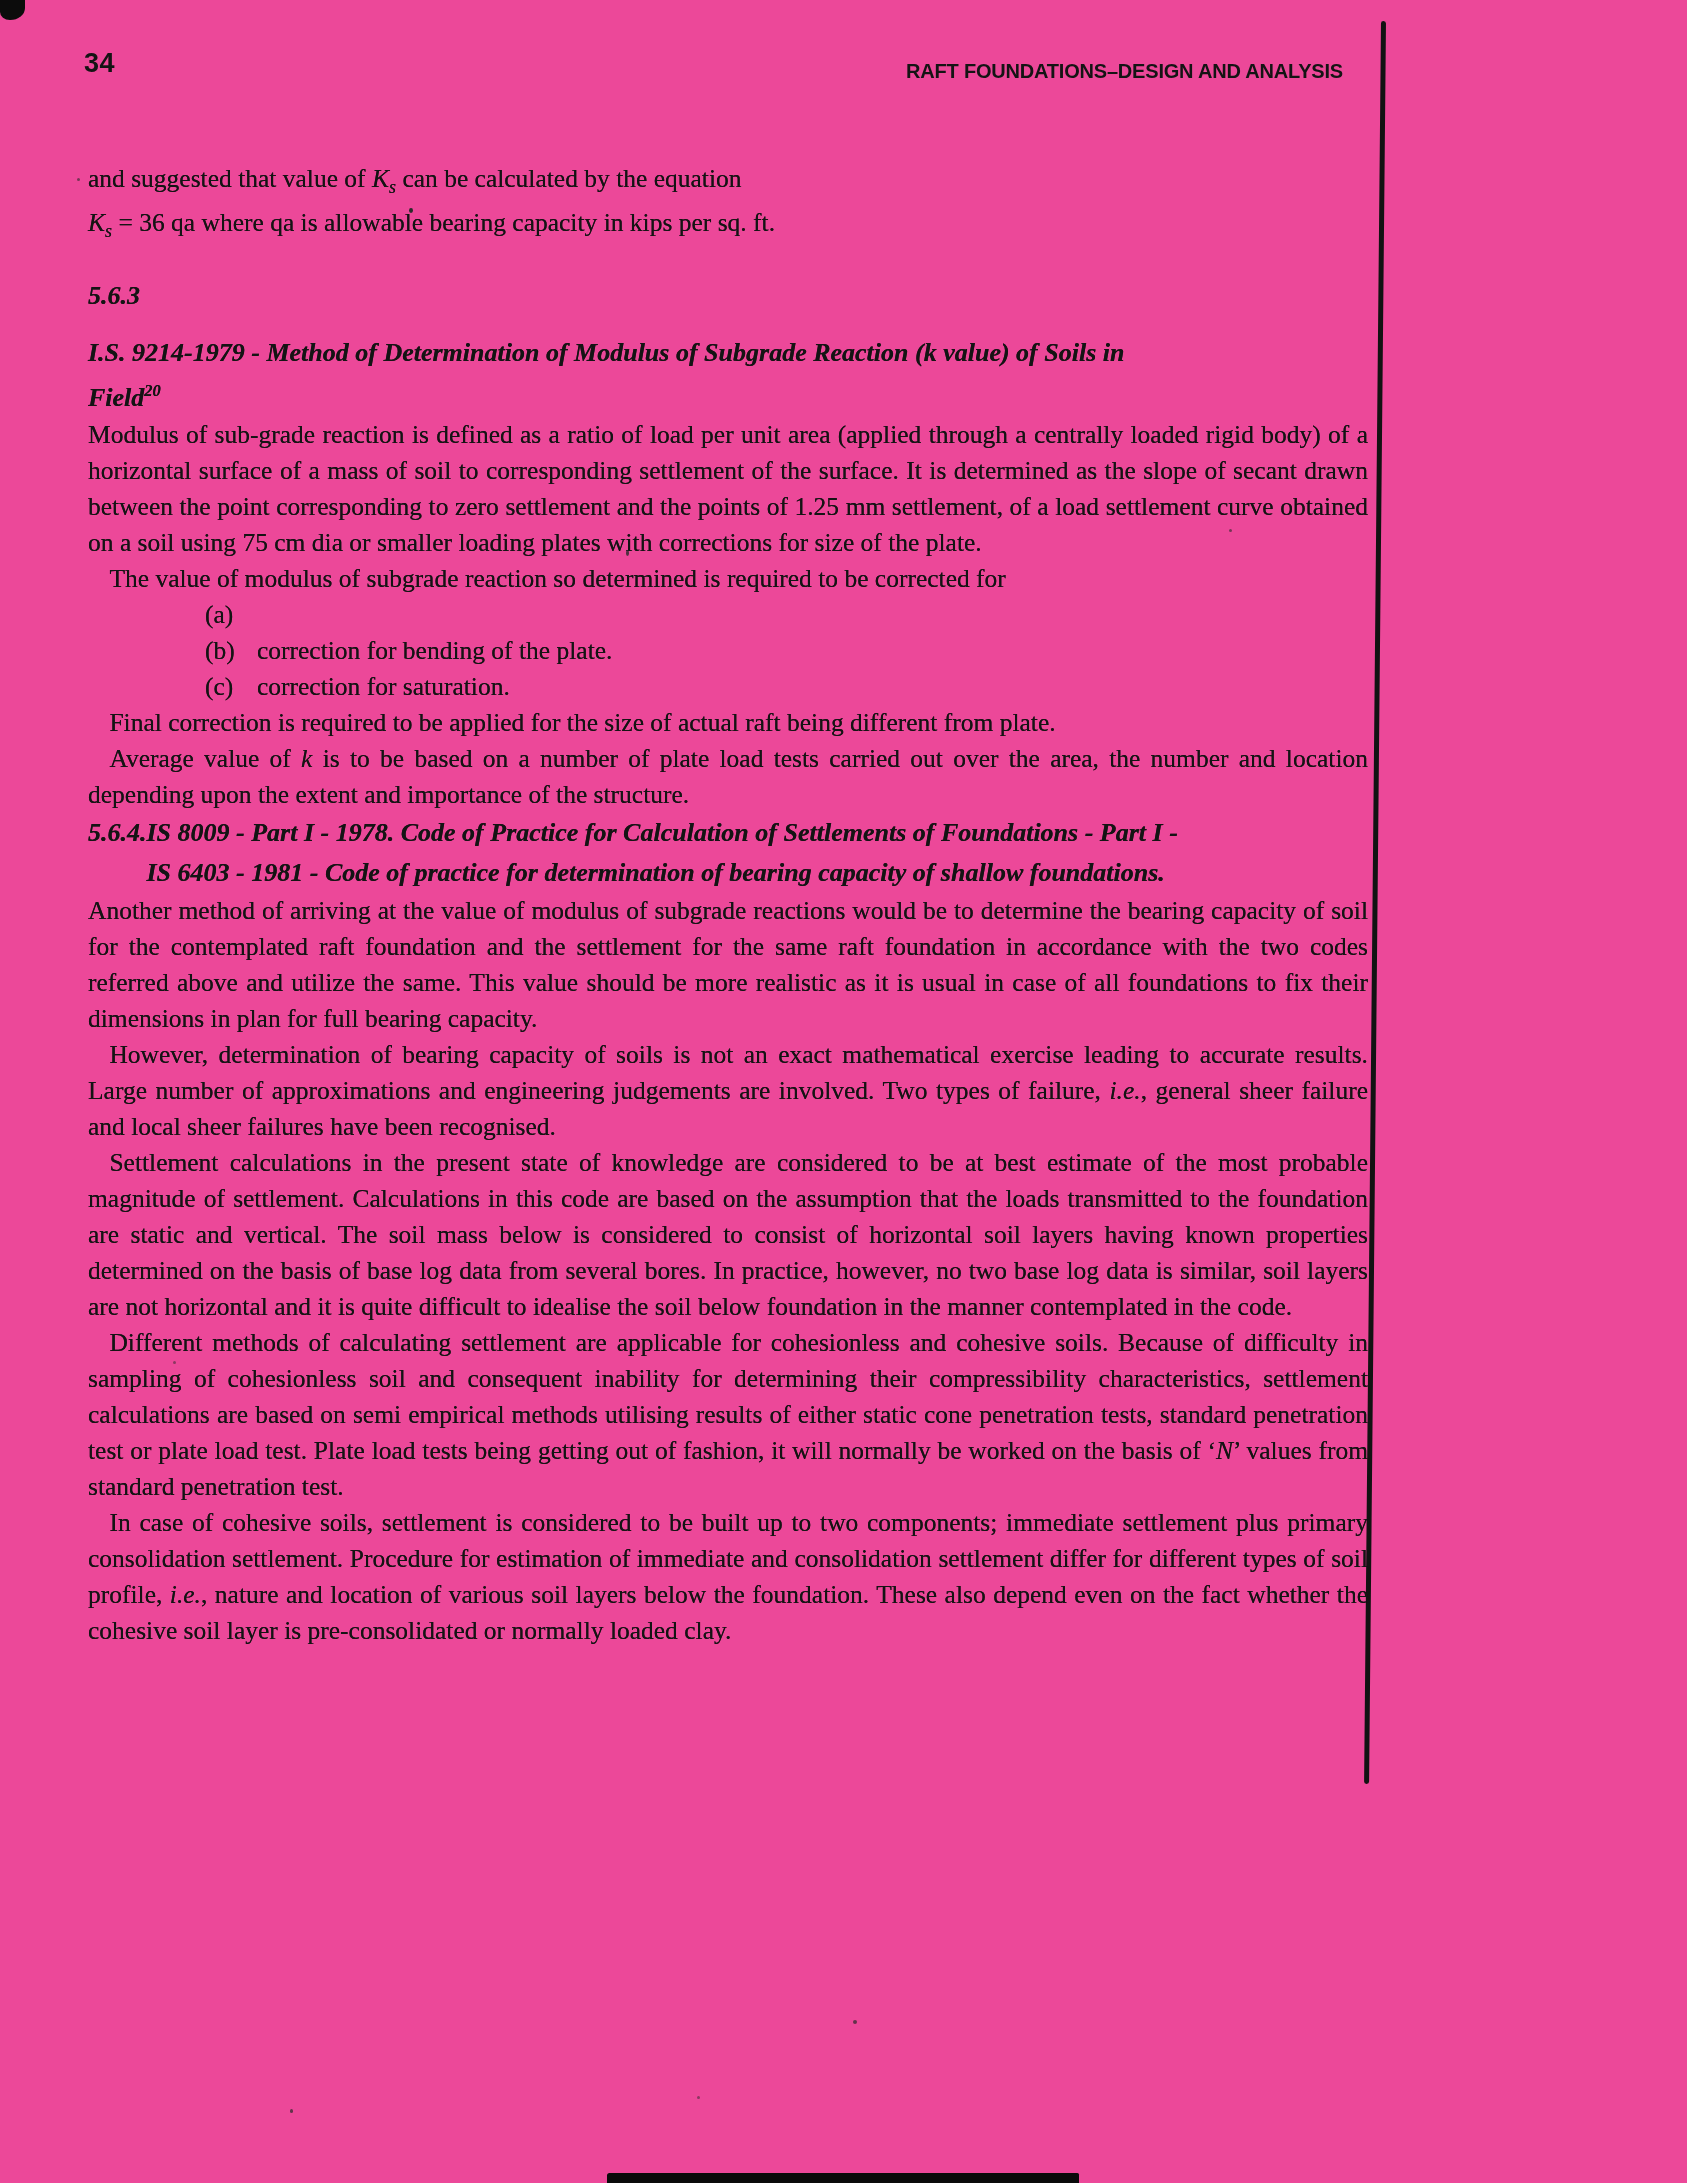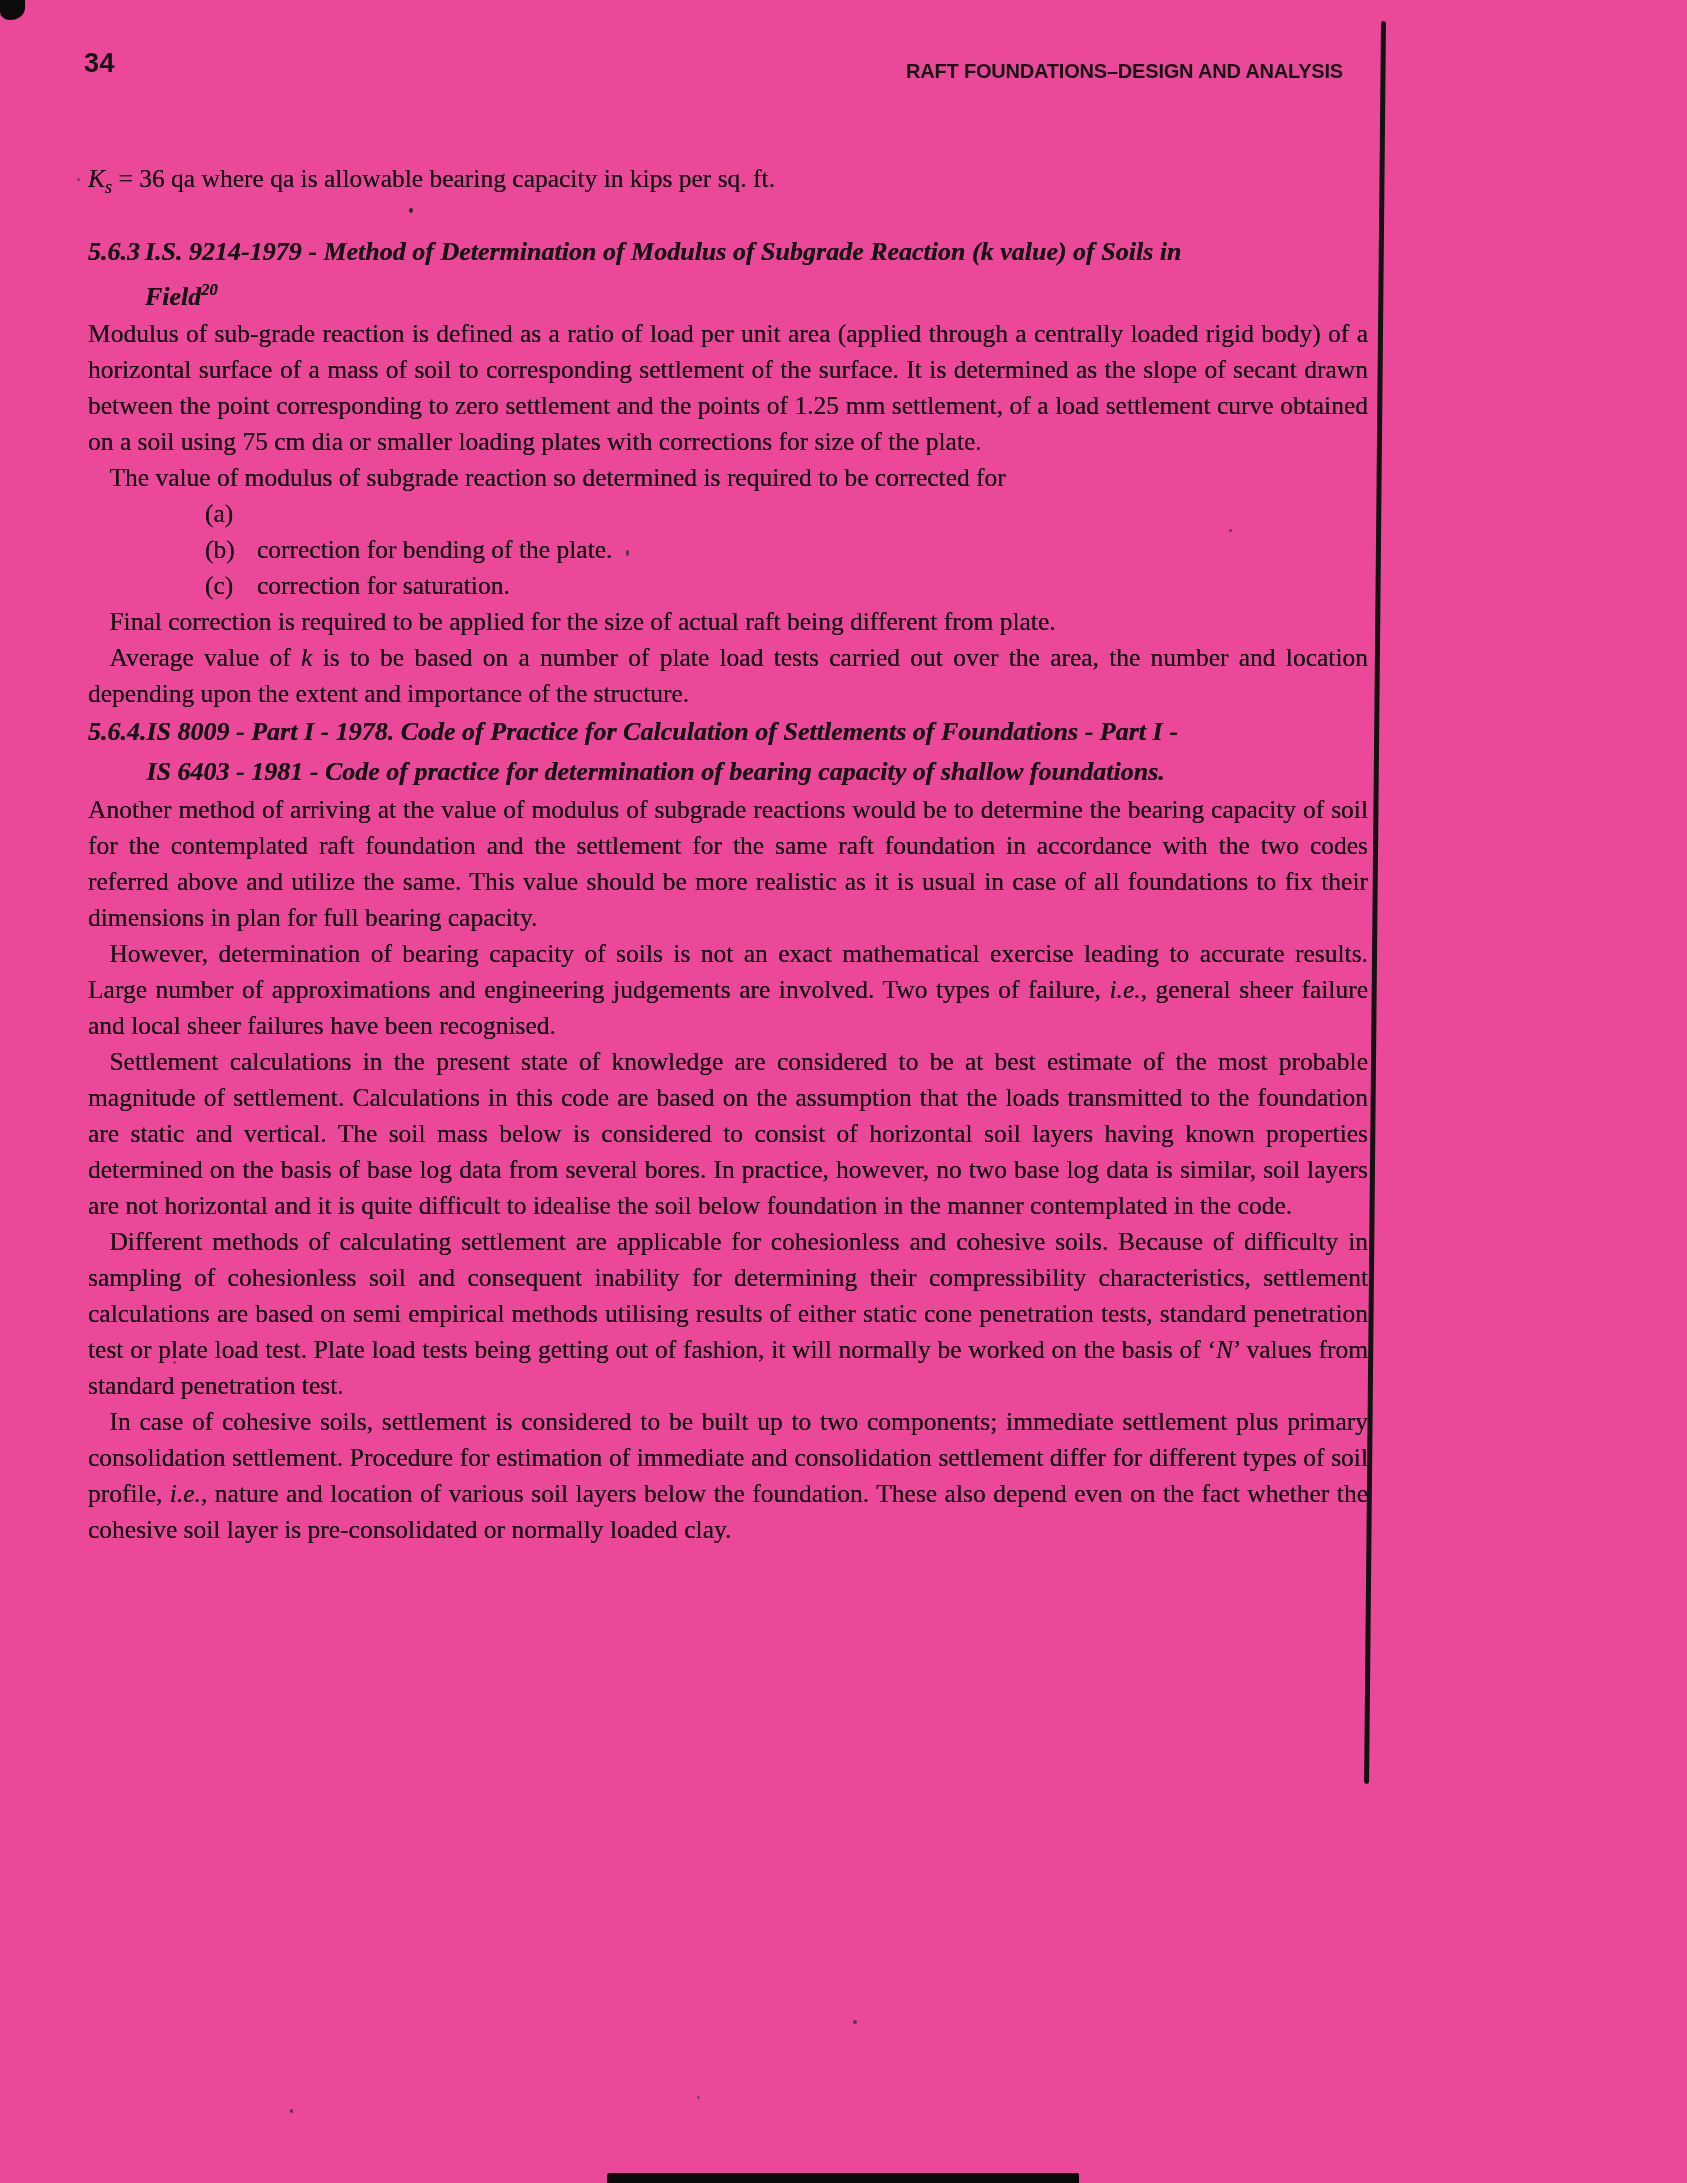--- a/index.html
+++ b/index.html
@@ -58,21 +58,21 @@
   .eq { text-align: left; }
   .eq2 { margin-top: 13px; }
   .var { font-style: italic; }
   sub.var { font-size: 18px; }
   .it { font-style: italic; }
   .heading {
     display: flex;
     font-weight: 700; font-style: italic;
     text-align: left;
   }
-  .h563 { margin-top: 28px; font-size: 26px; line-height: 38px; }
+  .h563 { margin-top: 28px; font-size: 26px; line-height: 38px; flex-direction: column; }
   .h564 { font-size: 26px; line-height: 40px; }
   .h-num { flex: 0 0 57px; }
   .h-body { flex: 1 1 auto; }
   .h-line { display: block; }
   sup.fnote { font-size: 16.5px; }
   .gap-top { margin-top: 25px; }
   .gap-top2 { margin-top: 26px; }
   .indent { text-indent: 21.4px; }
   .list-item { display: flex; padding-left: 117px; text-align: left; }
   .li-marker { flex: 0 0 52px; }
@@ -95,20 +95,21 @@
 
   <div class="corner-blob"></div>
 
   <span class="page-num">34</span>
   <span class="running-head">RAFT FOUNDATIONS–DESIGN AND ANALYSIS</span>
 
   <div class="rule-v"></div>
 
   <div class="content">
 
+    <p class="eq"><span>and suggested that value of </span><span class="var">K</span><sub class="var">s</sub><span> can be calculated by the equation</span></p>
 
     <p class="eq eq2"><span class="var">K</span><sub class="var">s</sub><span> = 36 qa where qa is allowable bearing capacity in kips per sq. ft.</span></p>
 
     <div class="heading h563">
       <div class="h-num">5.6.3</div>
       <div class="h-body">
         <span class="h-line">I.S. 9214-1979 - Method of Determination of Modulus of Subgrade Reaction (k value) of Soils in</span>
         <span class="h-line"><span>Field</span><sup class="fnote">20</sup></span>
       </div>
     </div>

